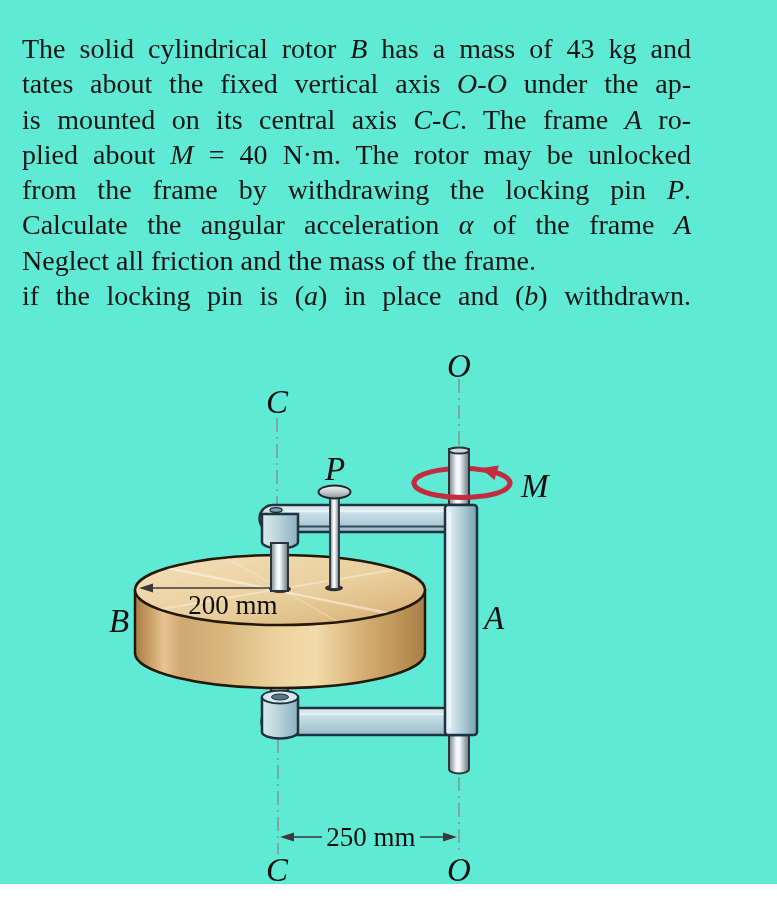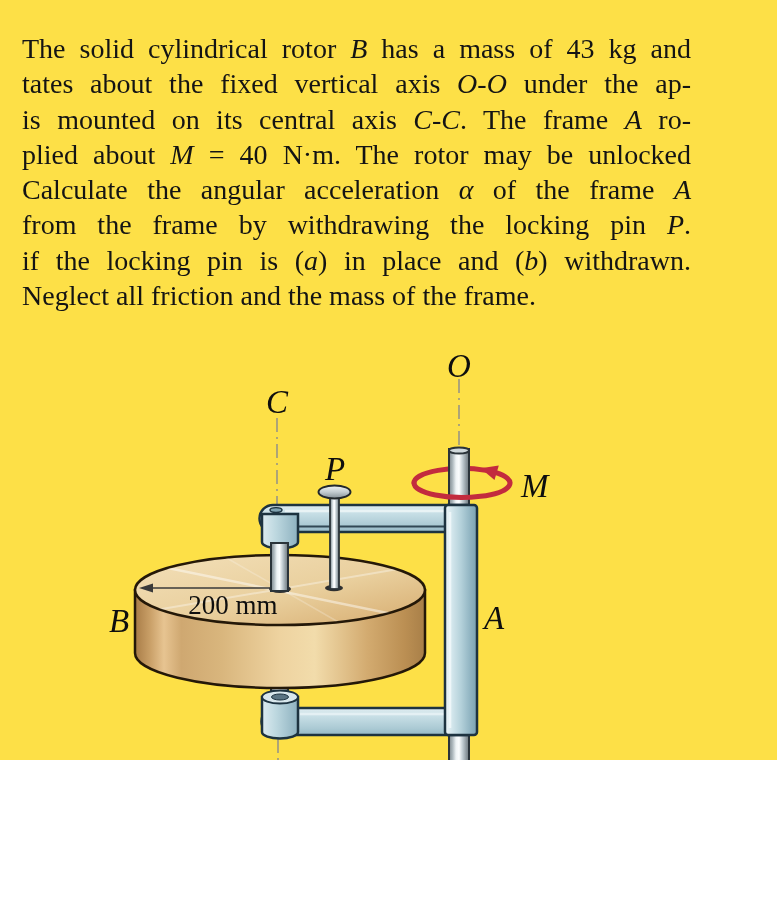--- a/index.html
+++ b/index.html
@@ -1,16 +1,16 @@
 <!DOCTYPE html>
 <html><head>
 <meta charset="utf-8">
 <style>
   html,body{margin:0;padding:0;background:#ffffff;}
-  #page{position:relative;width:777px;height:760px;background:#fde047;overflow:hidden;
+  #page{position:relative;width:777px;height:884px;background:#5eead4;overflow:hidden;
         font-family:"Liberation Serif","DejaVu Serif",serif;}
   
   #prob-num{position:absolute;left:0;top:36px;width:10px;height:30px;overflow:hidden;}
   #prob-num .glyph{display:inline-block;margin-left:-13px;font-weight:bold;font-size:28px;line-height:30px;}
   #prob-text{position:absolute;left:22px;top:31px;width:669px;font-size:28px;line-height:35.3px;color:#141414;}
   .pline{text-align:justify;text-align-last:justify;white-space:nowrap;}
   .pline.last{text-align-last:left;}
   .it{font-style:italic;}
   
   #fig{position:absolute;left:0;top:0;width:777px;height:908px;}
@@ -24,24 +24,24 @@
 
   <div id="prob-num">
     <span class="glyph" style="color: rgb(45, 79, 150);">0</span>
   </div>
 
   <div id="prob-text">
     <div class="pline"><span>The solid cylindrical rotor </span><span class="it">B</span><span> has a mass of 43 kg and</span></div>
     <div class="pline"><span>tates about the fixed vertical axis </span><span class="it">O-O</span><span> under the ap-</span></div>
     <div class="pline"><span>is mounted on its central axis </span><span class="it">C-C</span><span>. The frame </span><span class="it">A</span><span> ro-</span></div>
     <div class="pline"><span>plied about </span><span class="it">M</span><span> = 40 N·m. The rotor may be unlocked</span></div>
+    <div class="pline"><span>from the frame by withdrawing the locking pin </span><span class="it">P</span><span>.</span></div>
     <div class="pline"><span>Calculate the angular acceleration </span><span class="it">α</span><span> of the frame </span><span class="it">A</span></div>
-    <div class="pline"><span>from the frame by withdrawing the locking pin </span><span class="it">P</span><span>.</span></div>
+    <div class="pline last"><span>Neglect all friction and the mass of the frame.</span></div>
     <div class="pline"><span>if the locking pin is (</span><span class="it">a</span><span>) in place and (</span><span class="it">b</span><span>) withdrawn.</span></div>
-    <div class="pline last"><span>Neglect all friction and the mass of the frame.</span></div>
   </div>
 
   <svg id="fig" viewBox="0 0 777 908">
     <defs>
       <linearGradient id="gMetal" x1="0" y1="0" x2="1" y2="0">
         <stop offset="0" stop-color="#7d878d"></stop>
           <stop offset="0.18" stop-color="#aeb9be"></stop>
         <stop offset="0.35" stop-color="#eef3f5"></stop>
           <stop offset="0.5" stop-color="#fbfdfe"></stop>
         <stop offset="0.68" stop-color="#c2cdd2"></stop>

